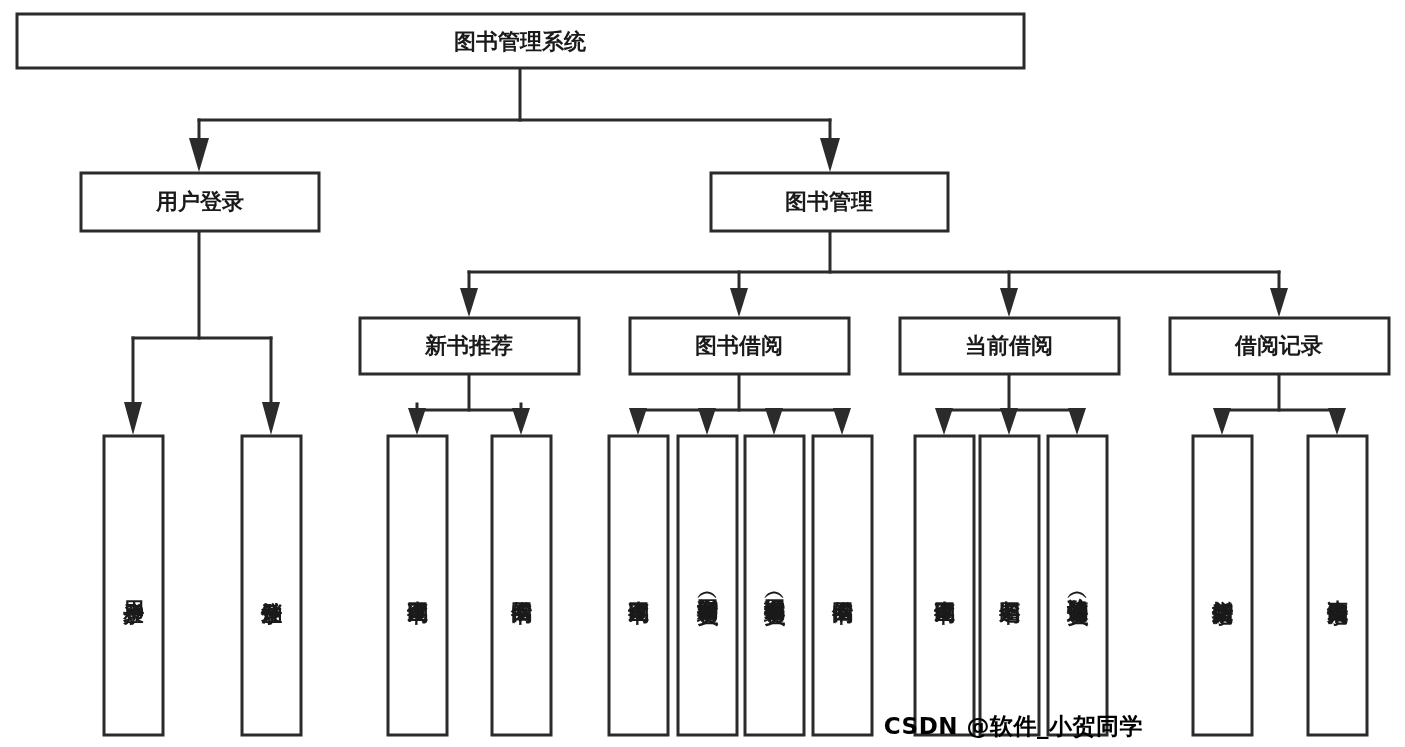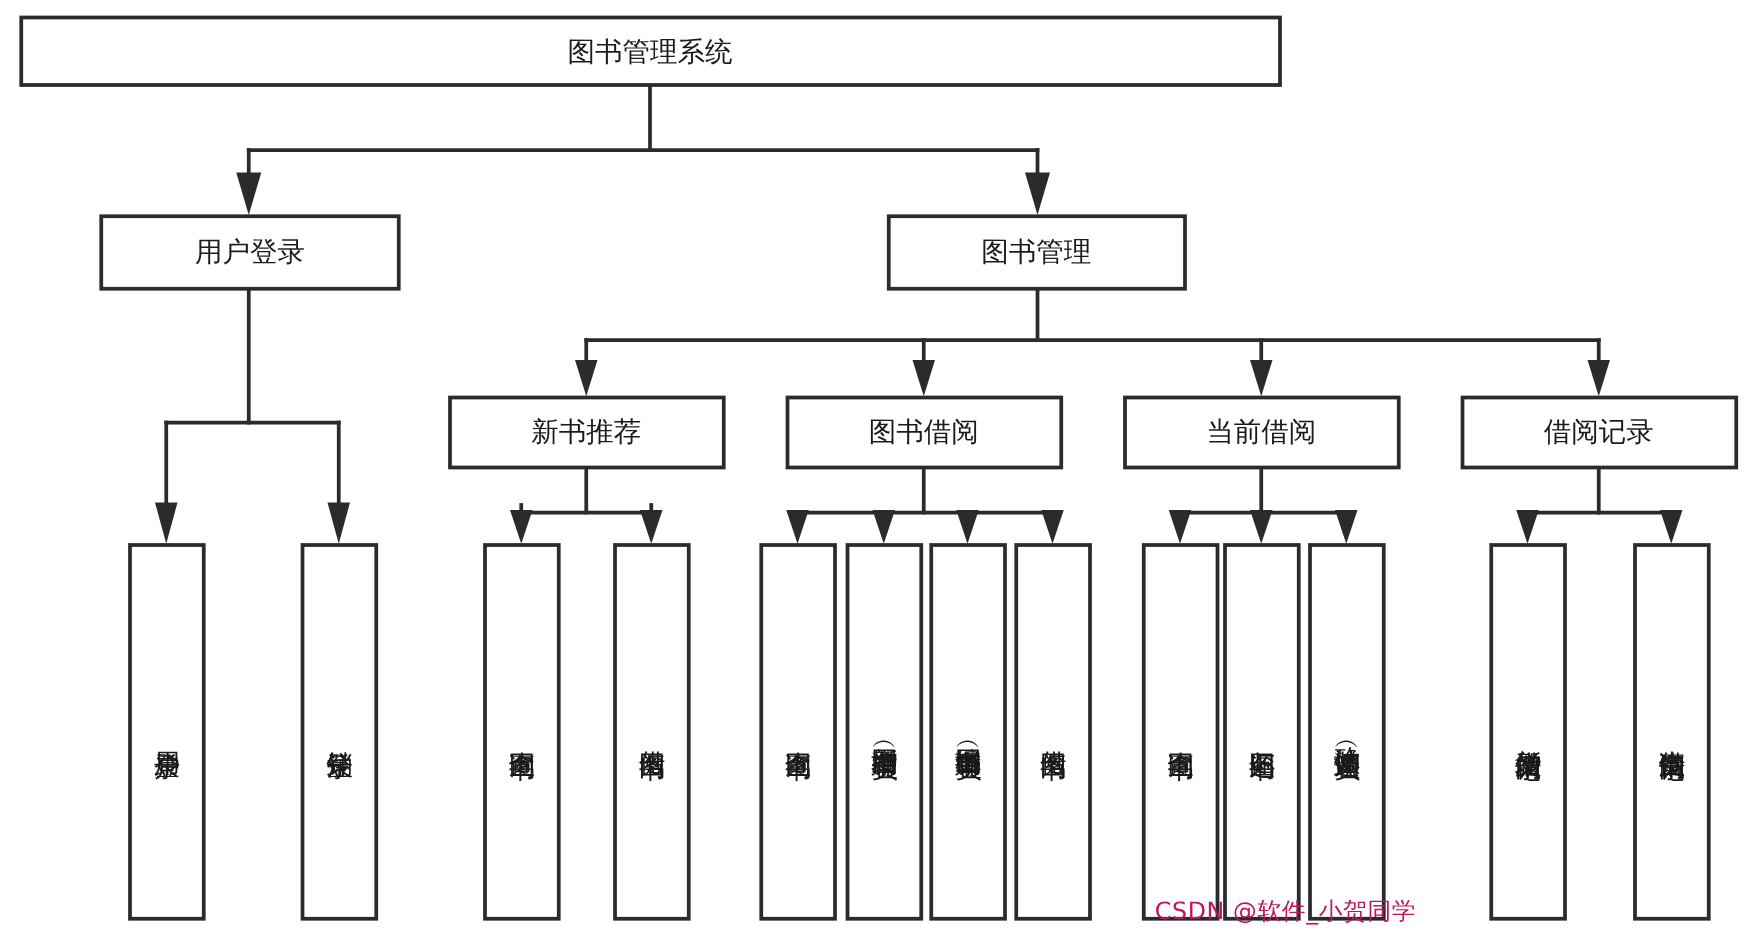--- a/index.html
+++ b/index.html
@@ -12,20 +12,21 @@
     width: 1405px;
     height: 747px;
     font-family: "DejaVu Sans", "Liberation Sans", sans-serif;
     overflow: hidden;
     position: relative;
   }
   #diagram-root {
     position: relative;
     width: 1144px;
     height: 747px;
+    font-weight: bold;
   }
   svg#tree-svg {
     position: absolute;
     left: 0;
     top: 0;
     width: 1405px;
     height: 747px;
     display: block;
   }
   .node-box {
@@ -61,25 +62,25 @@
     letter-spacing: 1px;
     text-align: center;
     display: flex;
     align-items: center;
     justify-content: center;
     white-space: nowrap;
     pointer-events: none;
   }
   .watermark {
     position: absolute;
-    right: 11px;
+    right: 1px;
     bottom: 5px;
     font-family: "DejaVu Sans", "Liberation Sans", sans-serif;
-    font-size: 19px;
-    color: #be185d;
+    font-size: 23px;
+    color: #000000;
     letter-spacing: 0.5px;
     white-space: nowrap;
   }
 </style>
 </head>
 <body>
 
 <div id="diagram-root">
 
   <svg id="tree-svg" viewBox="0 0 1405 747" xmlns="http://www.w3.org/2000/svg">

